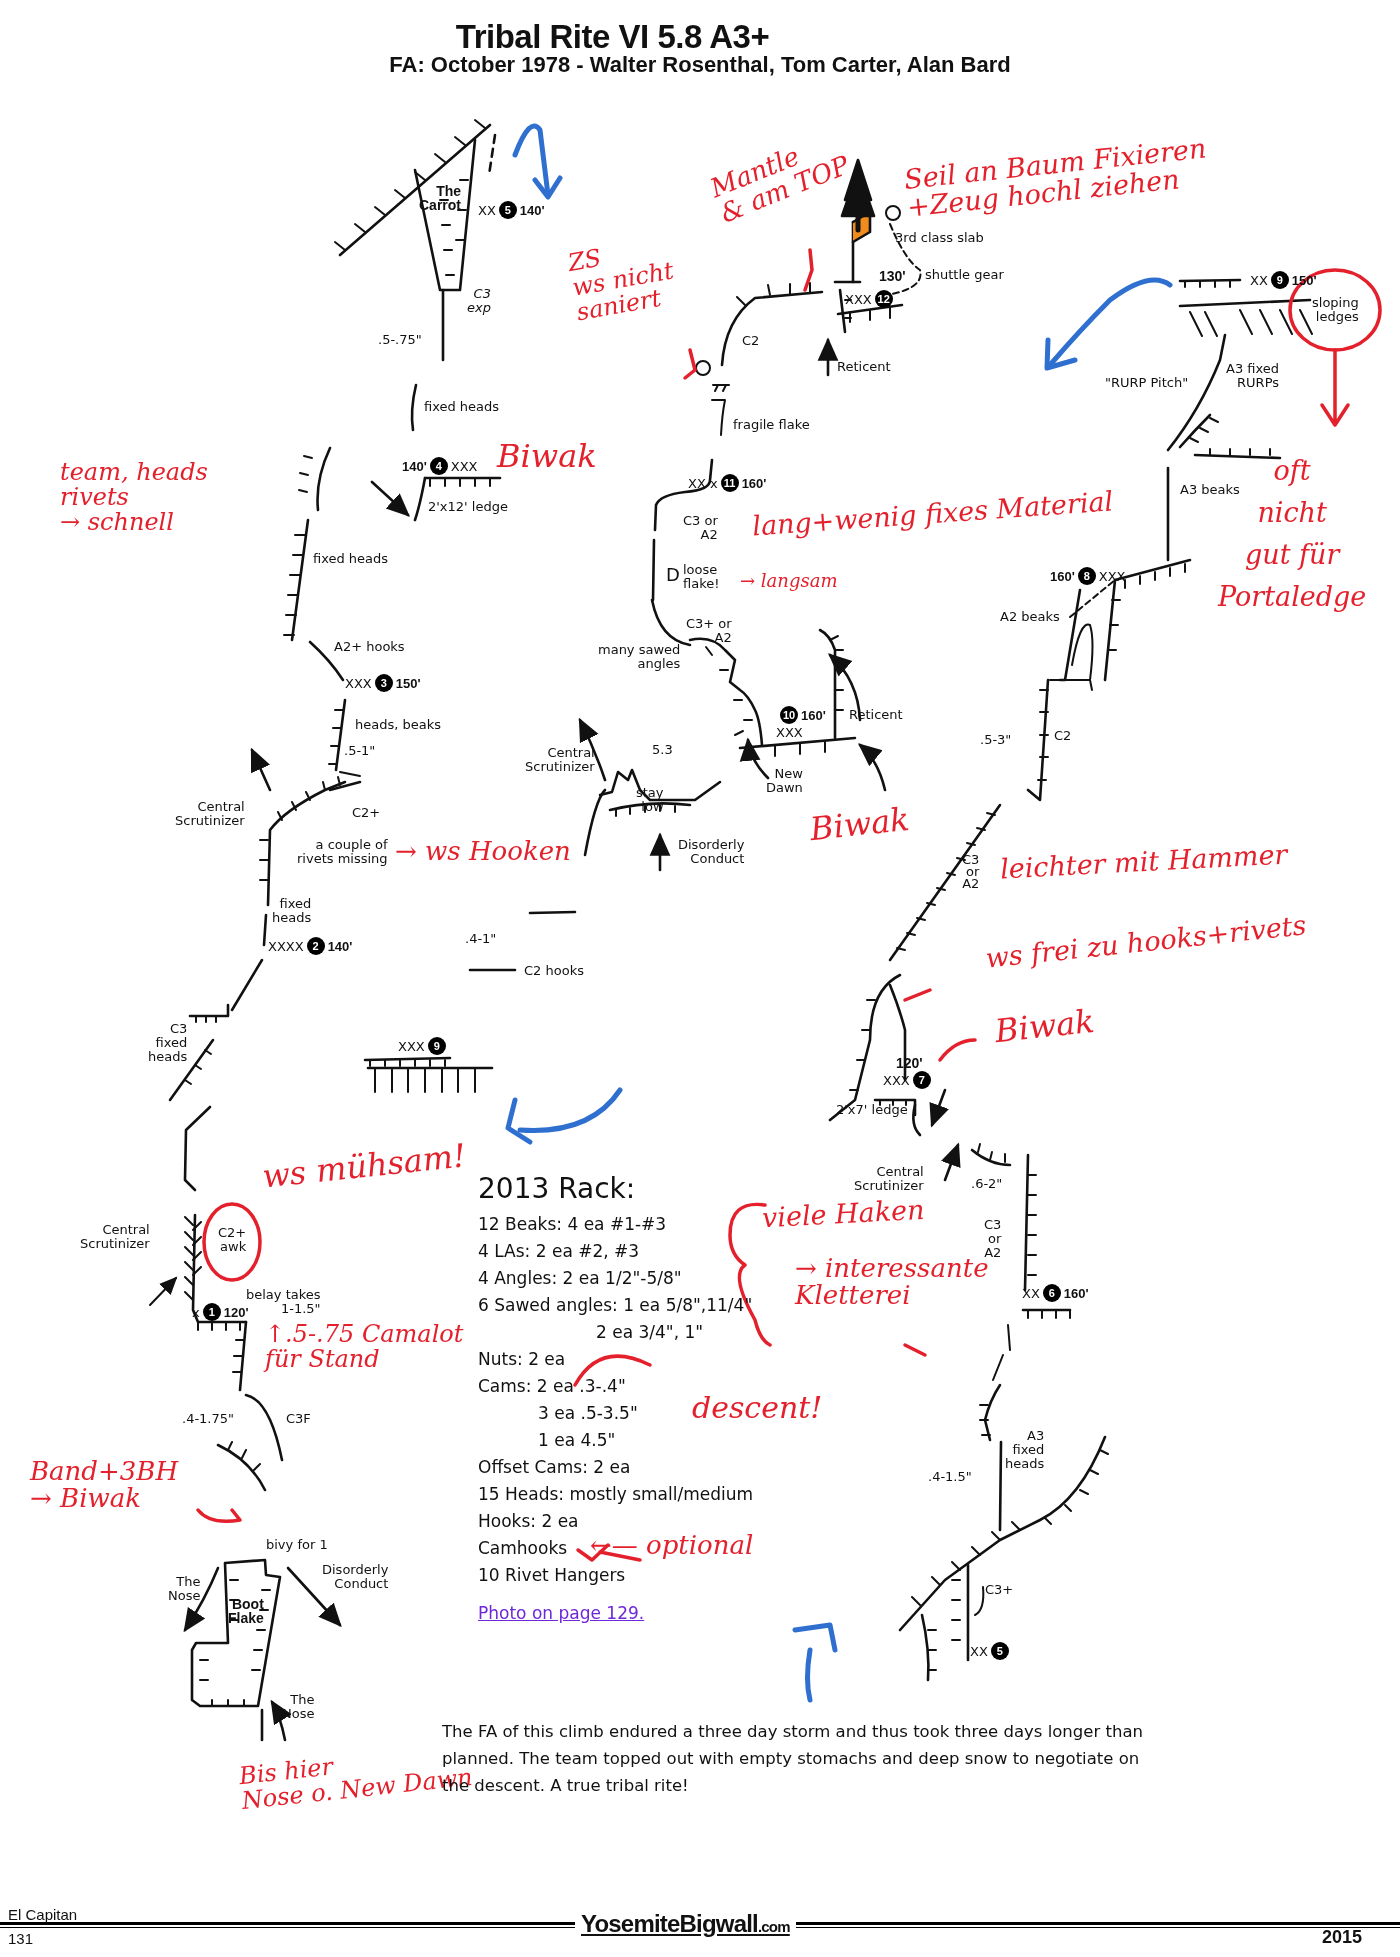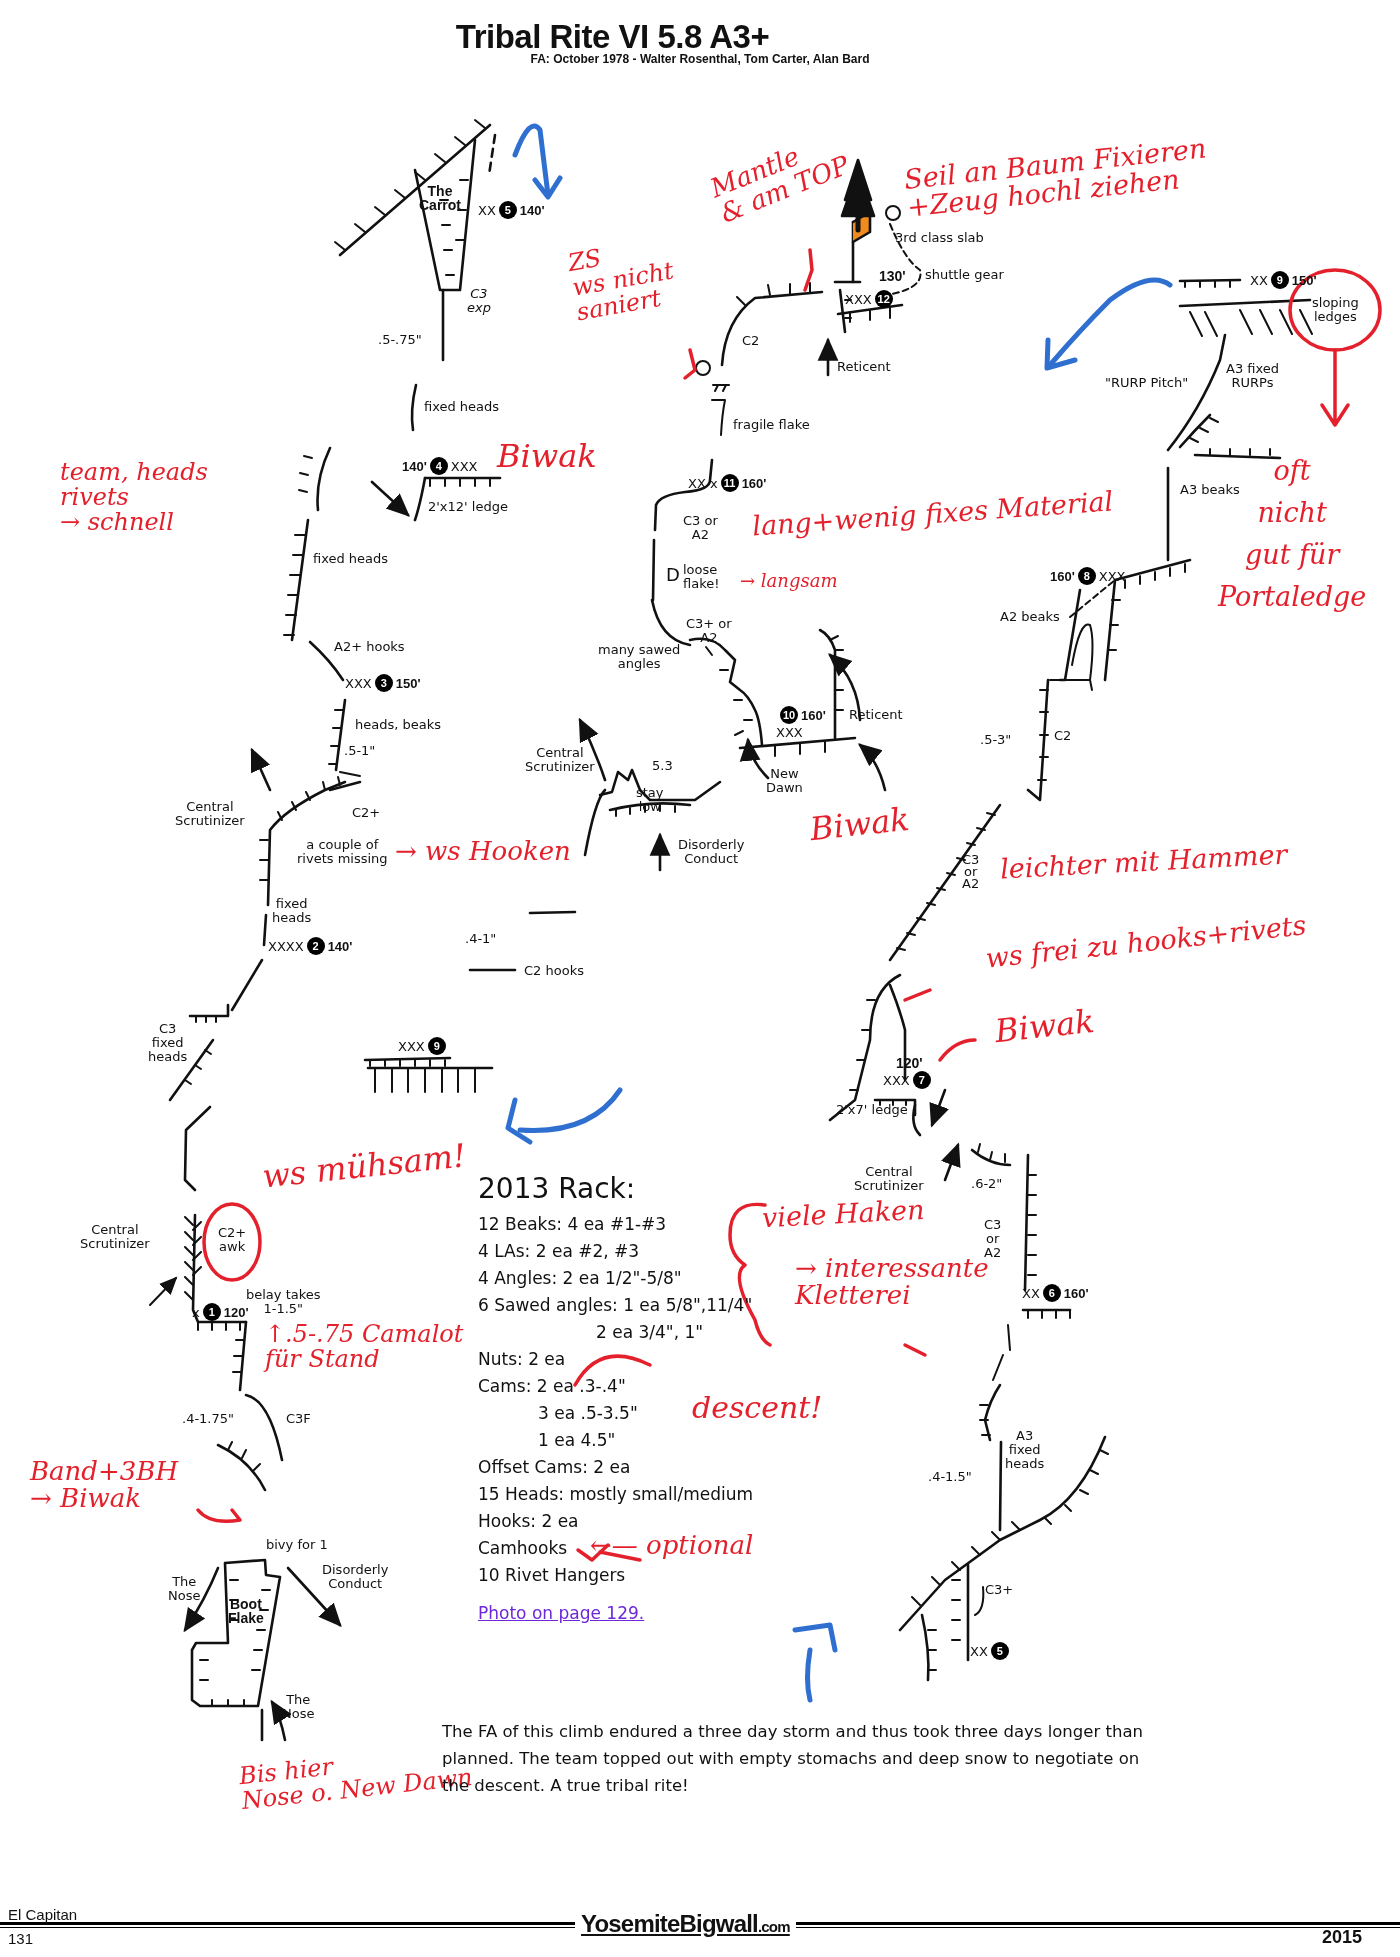--- a/index.html
+++ b/index.html
@@ -1,22 +1,22 @@
 <!DOCTYPE html>
 <html><head>
 <meta charset="utf-8">
 <style>
   html, body { margin: 0; padding: 0; background: #ffffff; }
   body { width: 1400px; height: 1957px; position: relative; overflow: hidden; font-family: "DejaVu Sans", sans-serif; color: #111; }
   .abs { position: absolute; white-space: nowrap; }
   .title { left: 0; width: 1225px; top: 18px; text-align: center; font-family: "Liberation Sans", sans-serif; font-weight: bold; font-size: 33px; letter-spacing: -0.5px; }
-  .subtitle { left: 0; width: 1400px; top: 52px; text-align: center; font-family: "Liberation Sans", sans-serif; font-weight: bold; font-size: 12px; }
+  .subtitle { left: 0; width: 1400px; top: 52px; text-align: center; font-family: "Liberation Sans", sans-serif; font-weight: bold; font-size: 22px; }
   svg.topo { position: absolute; left: 0; top: 0; }
   .lbl { position: absolute; font-family: "DejaVu Sans", sans-serif; font-size: 13px; line-height: 14px; color: #111; white-space: nowrap; }
-  .lbl.c { text-align: center; }
+  .lbl.c { text-align: right; }
   .lbl.b { font-weight: bold; font-family: "Liberation Sans", sans-serif; font-size: 14px; }
   .belay { position: absolute; display: flex; align-items: center; gap: 3px; font-size: 13px; font-family: "DejaVu Sans", sans-serif; white-space: nowrap; }
   .belay .num { display: inline-flex; width: 18px; height: 18px; border-radius: 50%; background: #000; color: #fff; font-size: 11px; font-weight: bold; align-items: center; justify-content: center; font-family: "Liberation Sans", sans-serif; }
   .belay .len { font-weight: bold; font-family: "Liberation Sans", sans-serif; font-size: 13px; }
   .note { position: absolute; font-family: "DejaVu Serif", serif; font-style: italic; color: #e3202b; white-space: nowrap; line-height: 1.05; }
   .rack { position: absolute; left: 478px; top: 1172px; font-family: "DejaVu Sans", sans-serif; color: #111; }
   .rack .rack-title { font-size: 28px; margin-bottom: 6px; }
   .rack .item { font-size: 17px; line-height: 27px; }
   .rack .indent1 { padding-left: 118px; }
   .rack .indent2 { padding-left: 60px; }
@@ -337,21 +337,21 @@
 <div class="lbl" style="left:683px; top:563px; white-space:pre;">loose
 flake!</div>
 <div class="lbl" style="left:666px; top:568px; font-size:18px;">D</div>
 <div class="lbl c" style="left:686px; top:617px; white-space:pre;">C3+ or
 A2</div>
 <div class="lbl c" style="left:598px; top:643px; white-space:pre;">many sawed
 angles</div>
 <div class="lbl" style="left:849px; top:708px;">Reticent</div>
 <div class="lbl c" style="left:525px; top:746px; white-space:pre;">Central
 Scrutinizer</div>
-<div class="lbl" style="left:652px; top:759px;">5.3</div>
+<div class="lbl" style="left:652px; top:743px;">5.3</div>
 <div class="lbl c" style="left:636px; top:786px; white-space:pre;">stay
 low</div>
 <div class="lbl c" style="left:766px; top:767px; white-space:pre;">New
 Dawn</div>
 <div class="lbl c" style="left:678px; top:838px; white-space:pre;">Disorderly
 Conduct</div>
 <div class="lbl" style="left:465px; top:932px;">.4-1"</div>
 <div class="lbl" style="left:524px; top:964px;">C2 hooks</div>
 <div class="lbl c" style="left:1312px; top:296px; white-space:pre;">sloping
 ledges</div>

